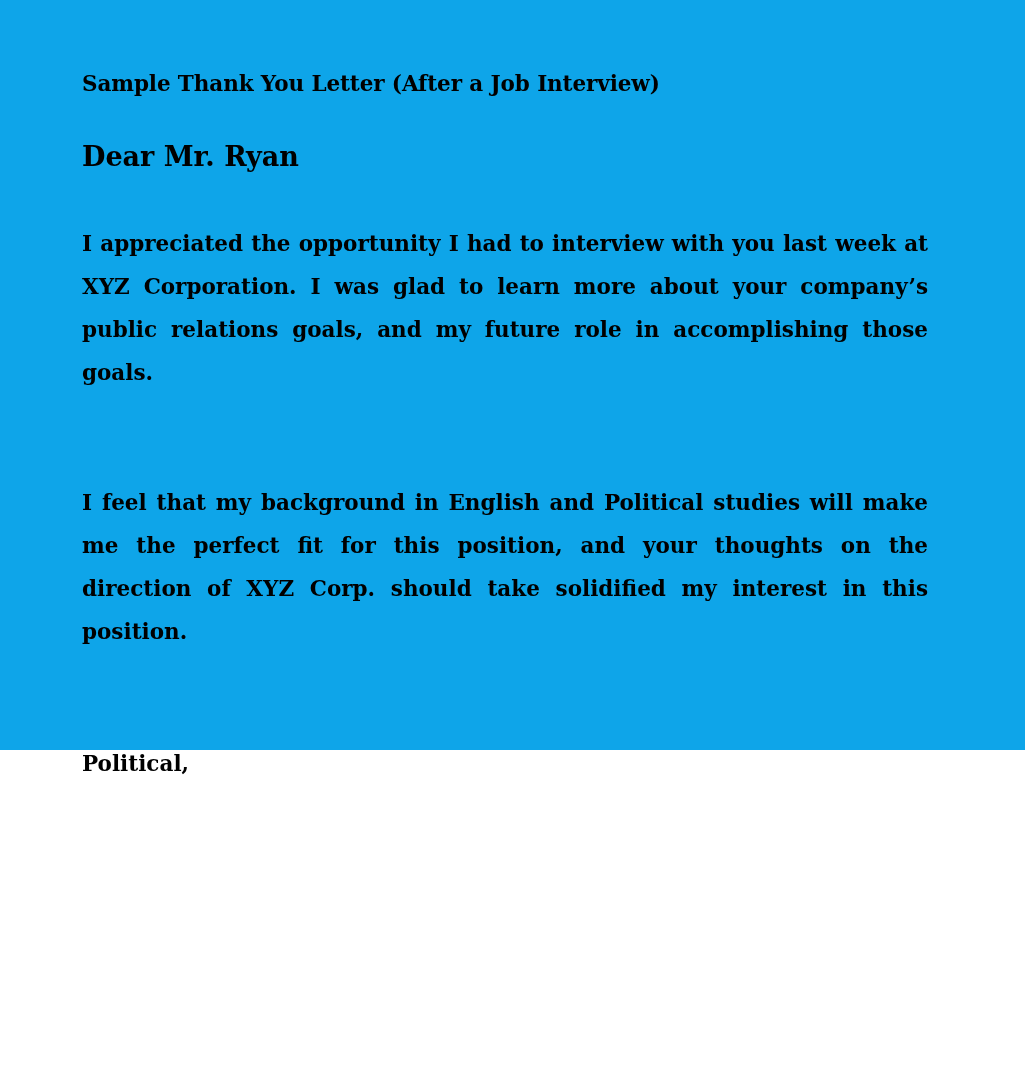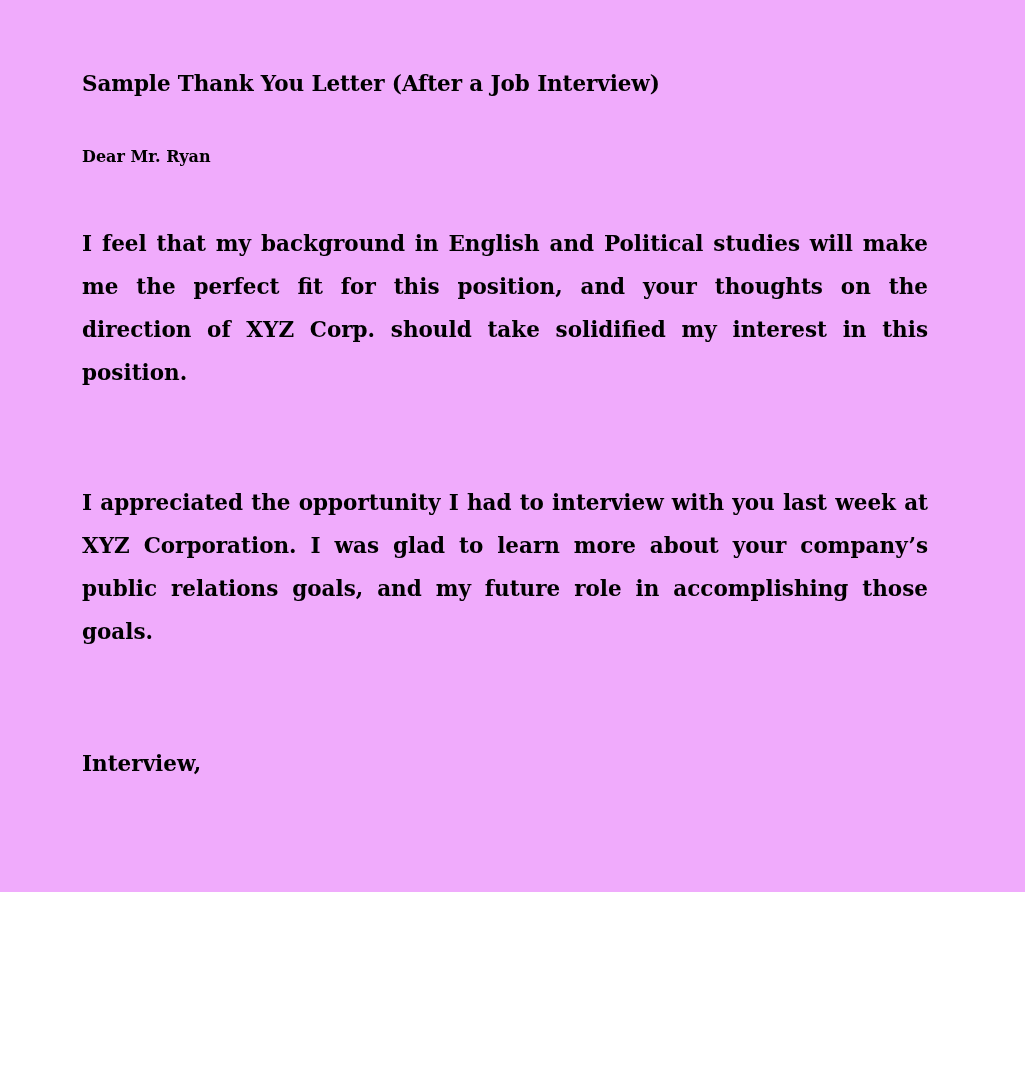--- a/index.html
+++ b/index.html
@@ -11,43 +11,43 @@
     height: 1071px;
     background: #ffffff;
     font-family: "DejaVu Serif", "Liberation Serif", serif;
     color: #000000;
     overflow: hidden;
   }
 
   .page {
     position: relative;
     width: 1025px;
-    height: 892px;
-    background: #f0abfc;
+    height: 750px;
+    background: #0ea5e9;
     box-sizing: border-box;
   }
 
   .letter {
     position: absolute;
     left: 82px;
     top: 62px;
     width: 846px;
   }
 
   .doc-title {
     font-size: 21.5px;
     font-weight: bold;
     line-height: 43px;
     letter-spacing: -0.1px;
     margin: 0 0 0 0;
     white-space: nowrap;
   }
 
   .salutation {
-    font-size: 16px;
+    font-size: 27px;
     font-weight: bold;
     line-height: 43px;
     margin: 30px 0 0 0;
   }
 
   .para {
     font-size: 21.5px;
     font-weight: bold;
     line-height: 43px;
     text-align: justify;
@@ -79,22 +79,22 @@
 <body>
 
 <div class="page">
 
   <div class="letter">
 
     <p class="doc-title">Sample Thank You Letter (After a Job Interview)</p>
 
     <p class="salutation">Dear Mr. Ryan</p>
 
+    <p class="para"> I appreciated the opportunity I had to interview with you last week at XYZ Corporation. I was glad to learn more about your company’s public relations goals, and my future role in accomplishing those goals.</p>
+
     <p class="para">I feel that my background in English and Political studies will make me the perfect fit for this position, and your thoughts on the direction of XYZ Corp. should take solidified my interest in this position.</p>
 
-    <p class="para"> I appreciated the opportunity I had to interview with you last week at XYZ Corporation. I was glad to learn more about your company’s public relations goals, and my future role in accomplishing those goals.</p>
 
-
-    <p class="closing">Interview,</p>
+    <p class="closing">Political,</p>
 
   </div>
 
 </div>
 
 </body></html>

